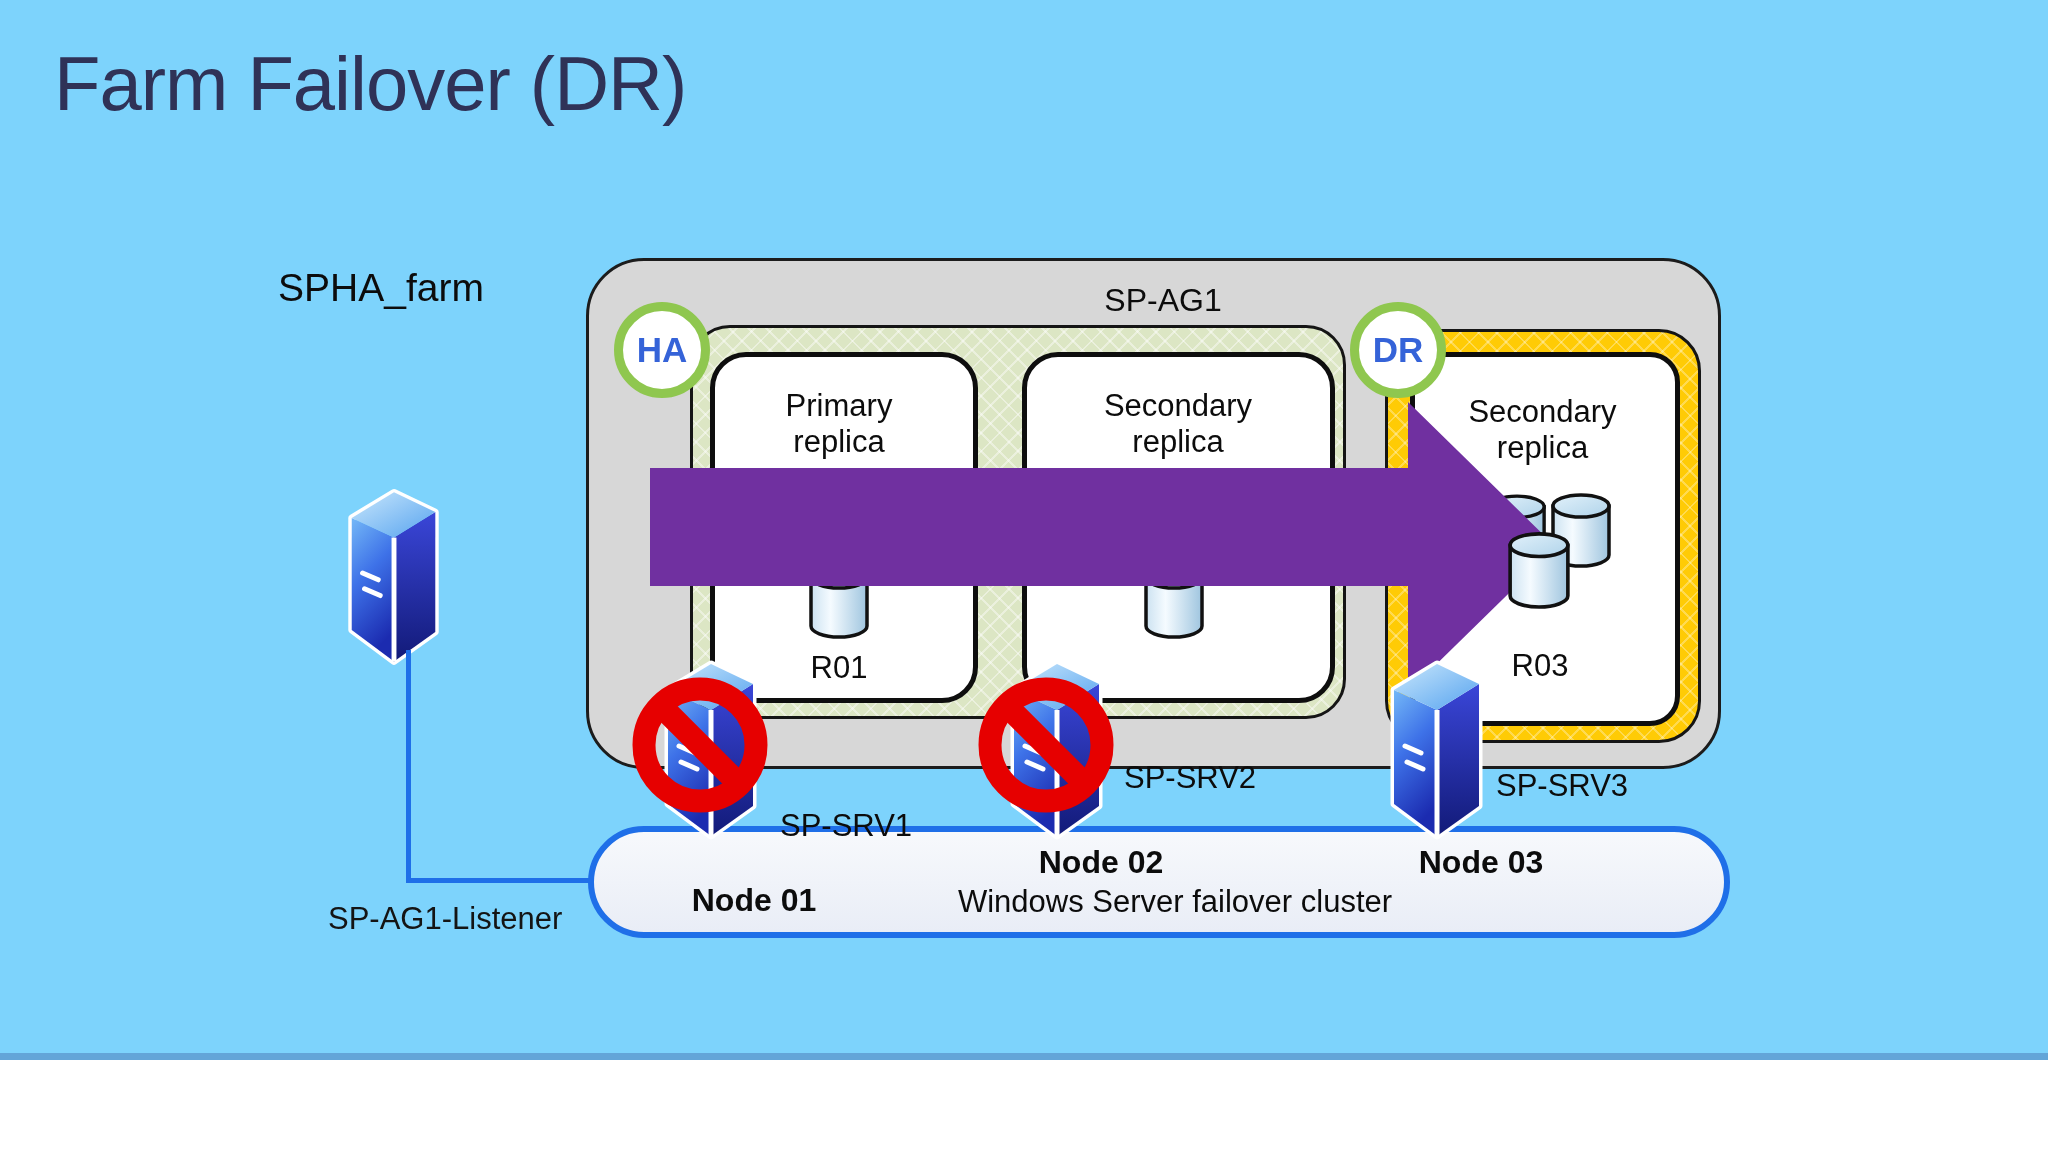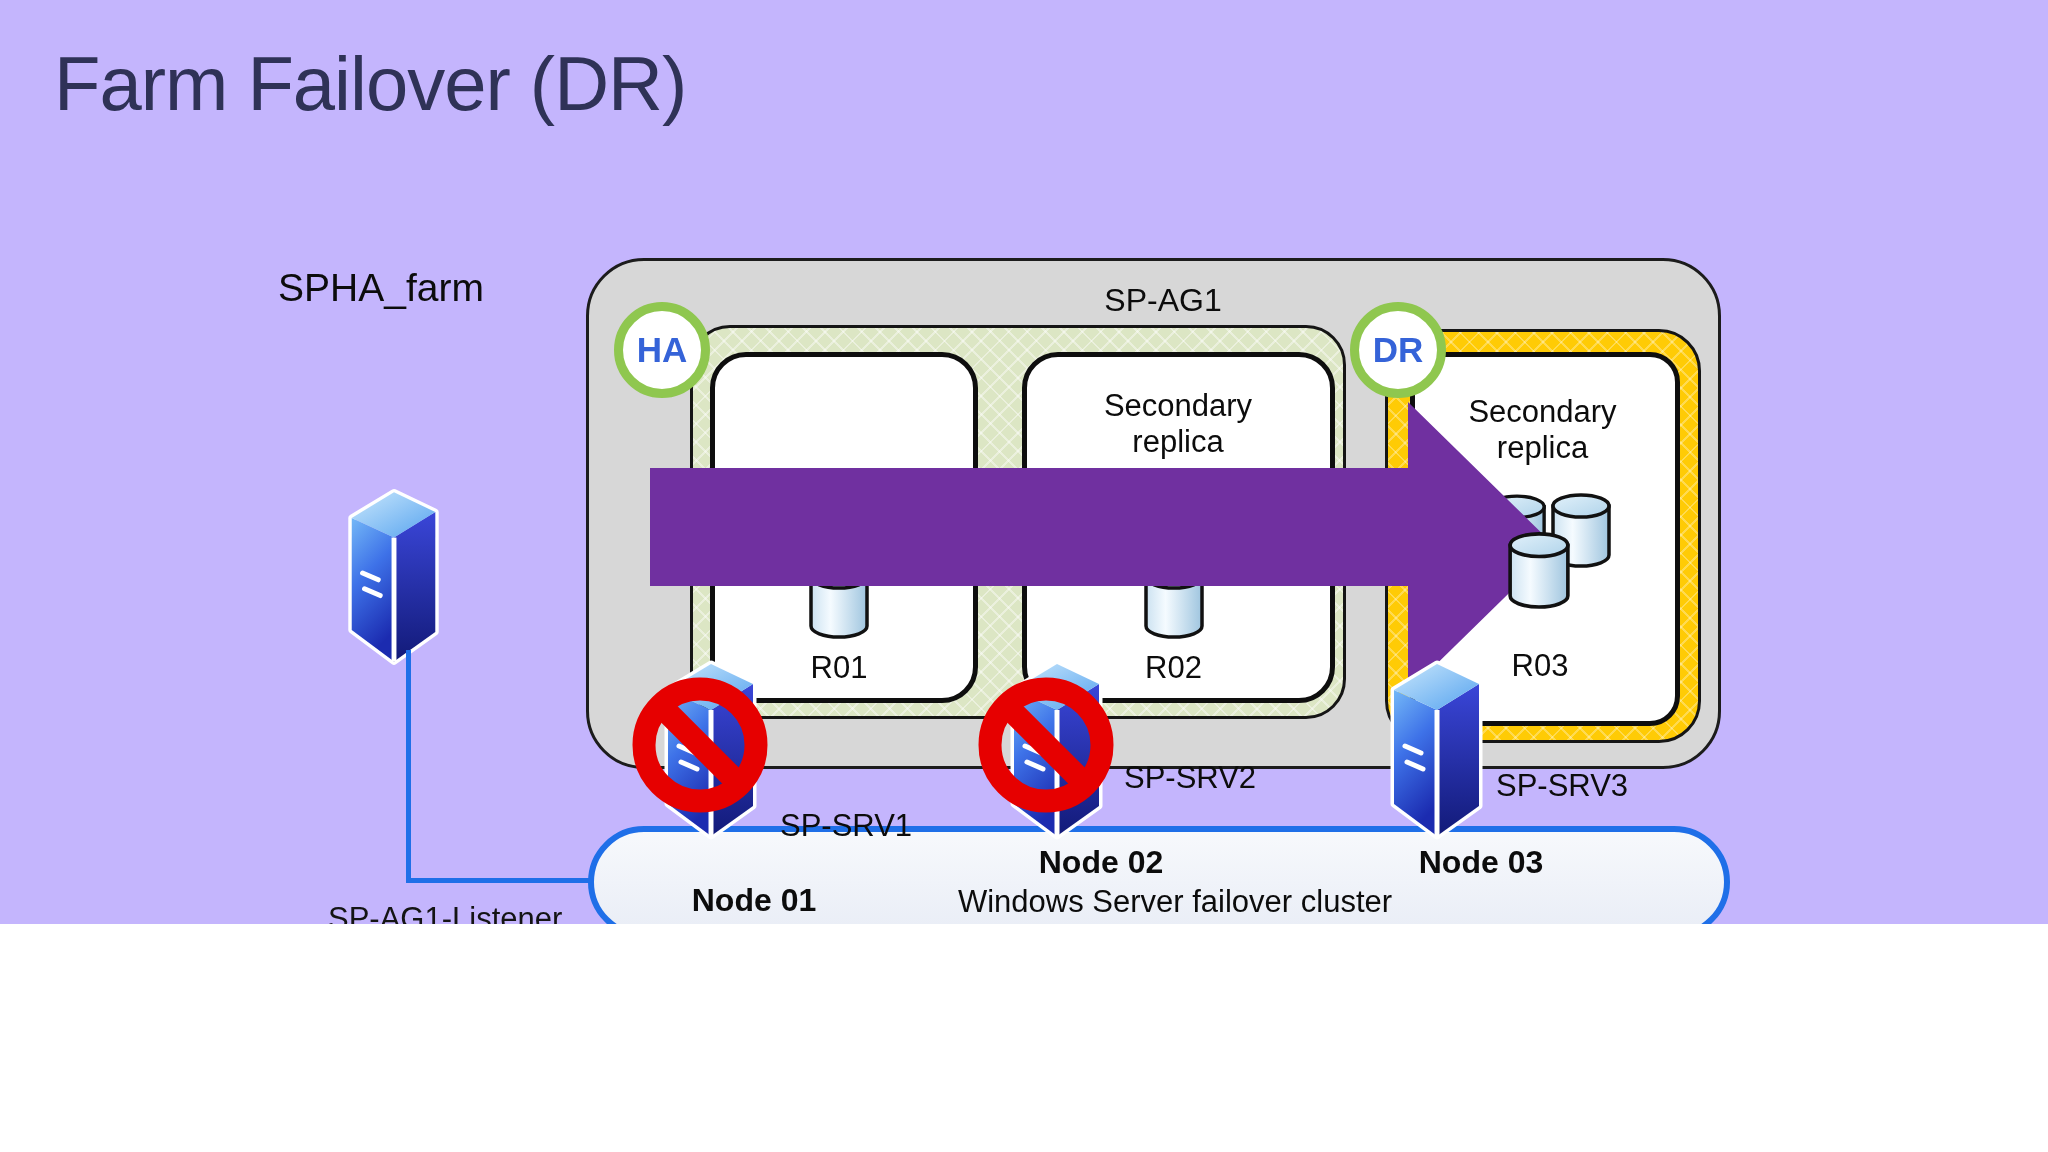--- a/index.html
+++ b/index.html
@@ -1,16 +1,16 @@
 <!DOCTYPE html>
 <html style="--title_text: #2F3257; --farm_box_fill: #D7D7D7; --ha_zone_fill: #DCE6C4; --dr_zone_fill: #FFCB05; --badge_ring: #8FC74F; --badge_text: #3563D8; --arrow_purple: #7030A0; --cluster_border: #1F6FE8; --cluster_fill: #EEF2F9; --blocked_red: #E60000; --footer_bar: #0B6DB7; --footer_bar_light: #63A5D8;"><head>
 <meta charset="utf-8">
 <style>
   html,body{margin:0;padding:0;background:#fff;}
-  .slide{position:relative;width:2048px;height:924px;background:#c4b5fd;overflow:hidden;
+  .slide{position:relative;width:2048px;height:1060px;background:#7dd3fc;overflow:hidden;
          font-family:"Liberation Sans","DejaVu Sans",sans-serif;color:#111;}
   .abs{position:absolute;}
 
   .page-title{left:54px;top:40px;font-size:76px;font-weight:300;letter-spacing:-1px;color:var(--title_text);}
 
   .farm-name{left:278px;top:266px;font-size:39px;color:#0c0c0c;}
   .ca-label{left:310px;top:398px;width:240px;font-size:30px;line-height:1.12;color:#141414;}
   .listener-label{left:328px;top:901px;font-size:31px;color:#141414;}
 
   .connector-v{left:406px;top:650px;width:5px;height:232px;background:var(--cluster_border);z-index:4;}
@@ -127,20 +127,21 @@
   <div class="abs ag-box"></div>
   <div class="abs ag-name">SP-AG1</div>
 
   <div class="abs ha-zone"></div>
   <div class="abs dr-zone"></div>
 
   <div class="abs replica-box rb1"></div>
   <div class="abs replica-box rb2"></div>
   <div class="abs replica-box rb3"></div>
 
+  <div class="abs replica-role rr1">Primary replica</div>
   <div class="abs replica-role rr2">Secondary replica</div>
   <div class="abs replica-role rr3">Secondary replica</div>
 
   <svg class="abs db-icon" style="left:807px;top:560px" width="64" height="86" viewBox="0 0 64 78">
     <path d="M4 13 v49 a28 11 0 0 0 56 0 v-49 z" fill="url(#gCylBody)" stroke="#111" stroke-width="3.5"></path>
     <ellipse cx="32" cy="13" rx="28" ry="11" fill="url(#gCylTop)" stroke="#111" stroke-width="3.5"></ellipse>
   </svg>
   <svg class="abs db-icon" style="left:1142px;top:560px" width="64" height="86" viewBox="0 0 64 78">
     <path d="M4 13 v49 a28 11 0 0 0 56 0 v-49 z" fill="url(#gCylBody)" stroke="#111" stroke-width="3.5"></path>
     <ellipse cx="32" cy="13" rx="28" ry="11" fill="url(#gCylTop)" stroke="#111" stroke-width="3.5"></ellipse>
@@ -158,21 +159,20 @@
   <svg class="abs arrow-svg" width="912" height="298" viewBox="0 0 912 298">
     <polygon points="2,72 760,72 760,6 908,151 760,296 760,190 2,190" fill="var(--arrow_purple)"></polygon>
   </svg>
 
   <svg class="abs db-front" style="left:1506px;top:520px" width="66" height="104" viewBox="0 0 64 78">
     <path d="M4 13 v49 a28 11 0 0 0 56 0 v-49 z" fill="url(#gCylBody)" stroke="#111" stroke-width="3.5"></path>
     <ellipse cx="32" cy="13" rx="28" ry="11" fill="url(#gCylTop)" stroke="#111" stroke-width="3.5"></ellipse>
   </svg>
 
   <div class="abs replica-id ri1">R01</div>
-  <div class="abs replica-id ri2">R02</div>
   <div class="abs replica-id ri3">R03</div>
 
   <div class="abs badge ha-badge">HA</div>
   <div class="abs badge dr-badge">DR</div>
 
   <div class="abs cluster-pill"></div>
   <div class="abs node-label nl1">Node 01</div>
   <div class="abs node-label nl2">Node 02</div>
   <div class="abs node-label nl3">Node 03</div>
   <div class="abs cluster-caption">Windows Server failover cluster</div>

